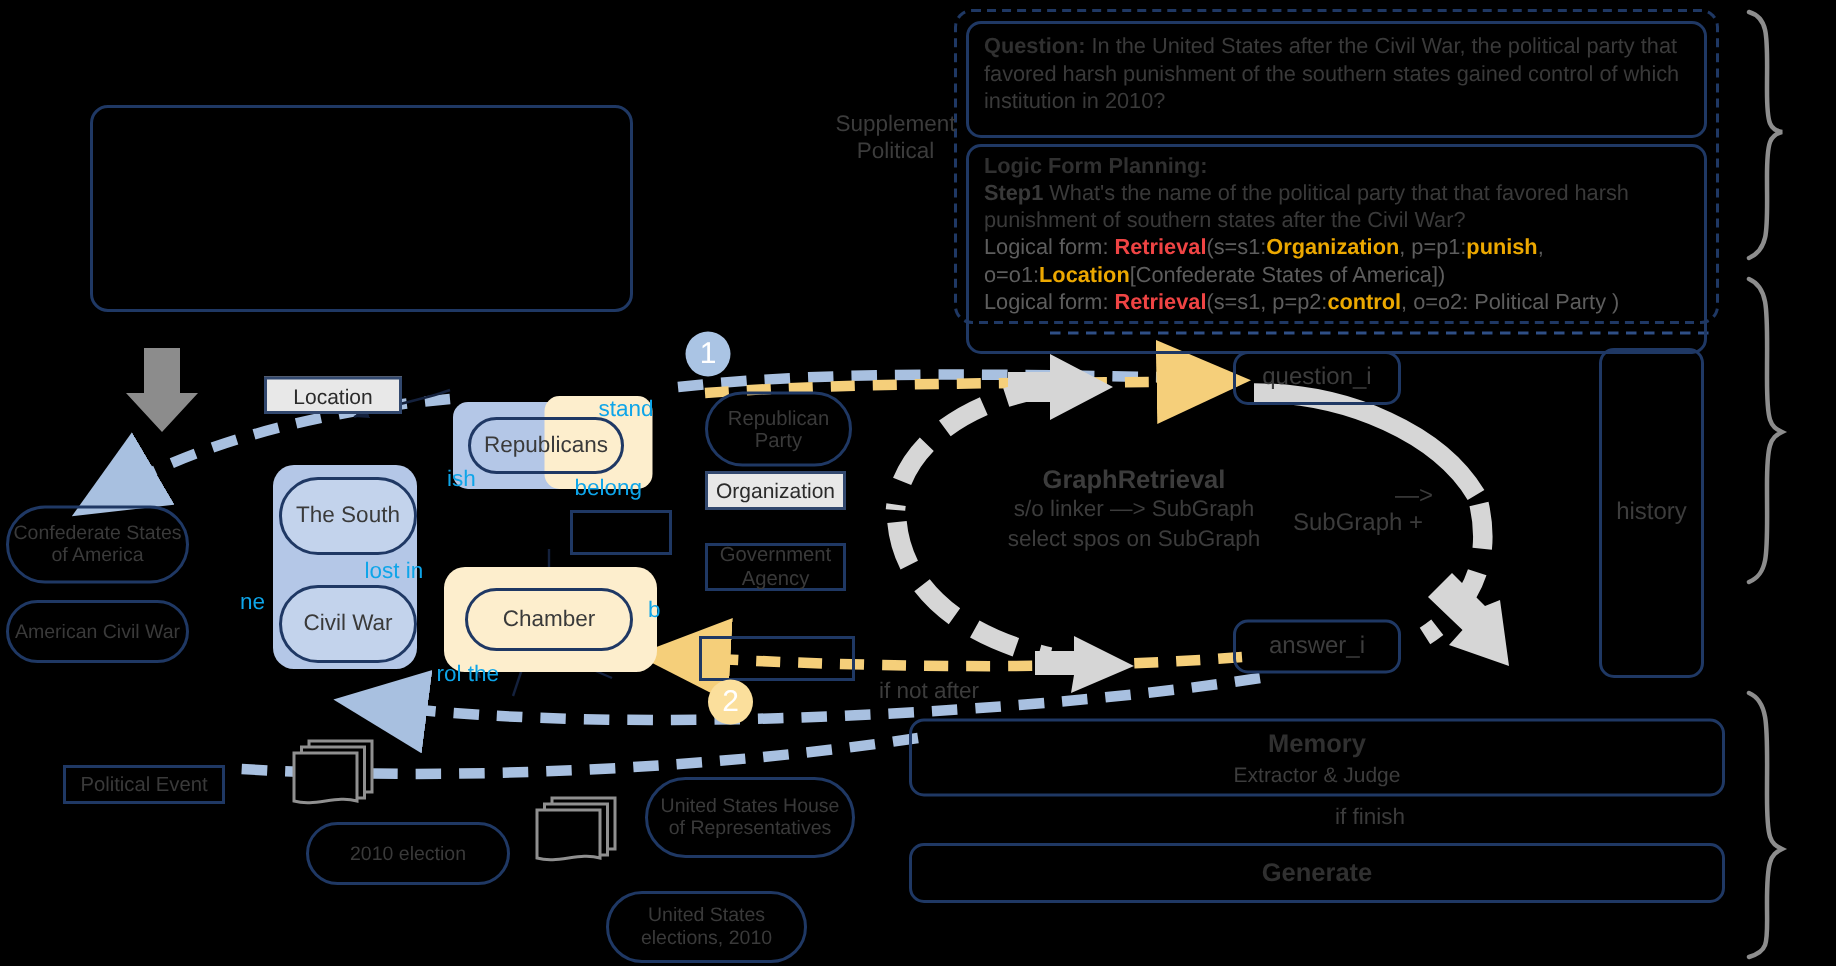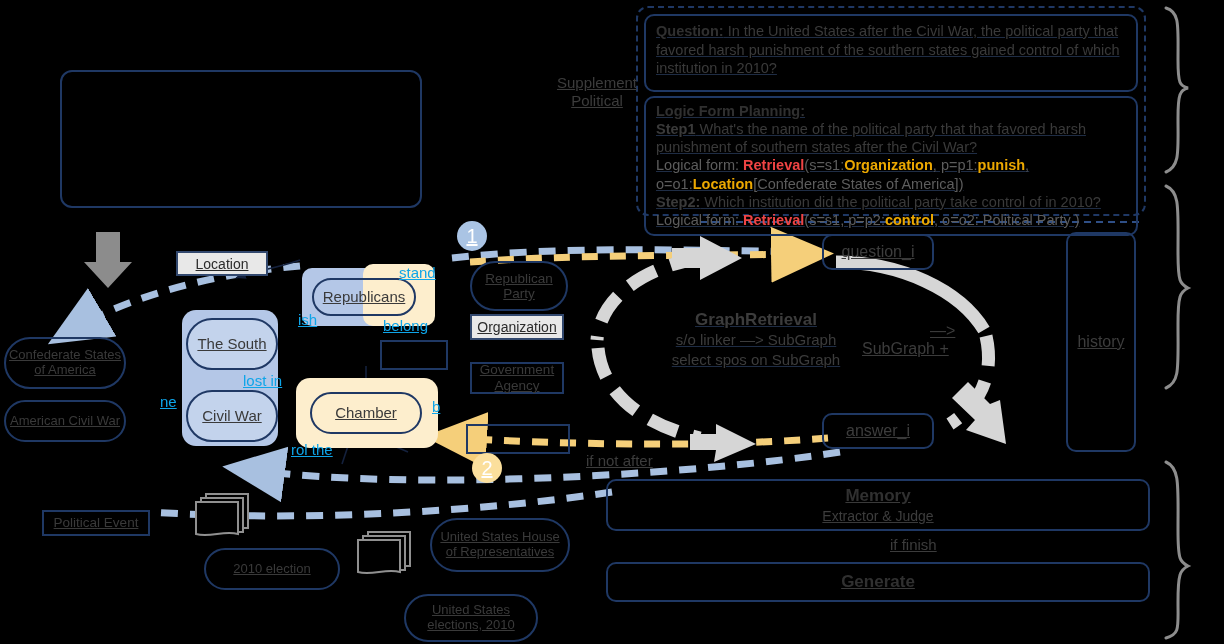--- a/index.html
+++ b/index.html
@@ -9,21 +9,21 @@
     color:#1f2d45;
   }
   #stage{
     position:relative;
     width:1224px;height:644px;
     background:#000000;
     overflow:hidden;
   }
   #svg-layer{position:absolute;left:0;top:0;width:1224px;height:644px;pointer-events:none;}
 
-  .abs{position:absolute;box-sizing:border-box;text-decoration:underline;}
+  .abs{position:absolute;box-sizing:border-box;}
 
   
   .rnode{
     border:2px solid #1f3864;
     border-radius:999px;
     display:flex;align-items:center;justify-content:center;
     text-align:center;
     color:#3a3a3a;
     line-height:1.12;
   }
@@ -182,23 +182,20 @@
     <div class="lfbox" style="height:128px;">
       <div class="lf-title">Logic Form Planning:</div>
       <div>
         <b>Step1</b><span>  What's the name of the political party that that favored harsh punishment of southern states after the Civil War?</span>
       </div>
       <div>
         <span class="dim">Logical form:</span>
         <span class="kw-blue">Retrieval</span><span class="dim">(s=s1:</span><span class="kw-gold">Organization</span><span class="dim">, p=p1:</span><span class="kw-gold">punish</span><span class="dim">, o=o1:</span><span class="kw-gold">Location</span><span class="dim">[Confederate States of America])</span>
       </div>
       <div>
-        <b>Step2:</b><span> Which institution did the political party take control of in 2010?</span>
-      </div>
-      <div>
         <span class="dim">Logical form:</span>
         <span class="kw-blue">Retrieval</span><span class="dim">(s=s1, p=p2:</span><span class="kw-gold">control</span><span class="dim">, o=o2: Political Party )</span>
       </div>
     </div>
   </div>
 
   <div class="abs sidelab" style="left:538px;top:74px;width:118px;white-space:pre-line;">Supplement
 Political</div>
 
   <div class="abs greybox" style="left:176px;top:251px;width:92px;height:25px;font-size:14px;">Location</div>

